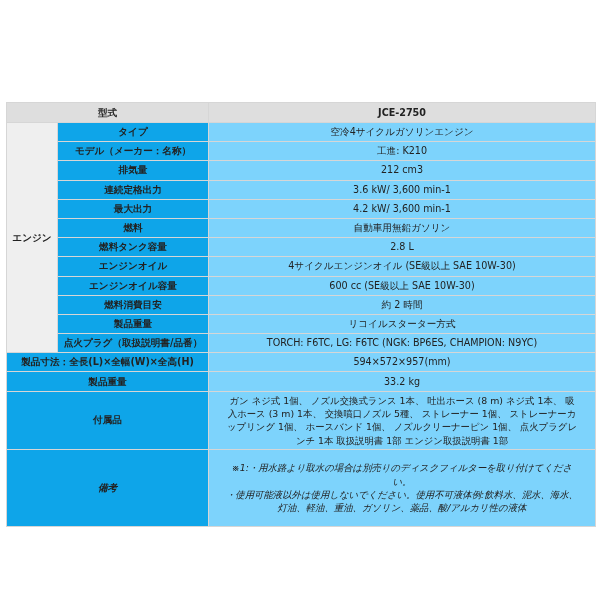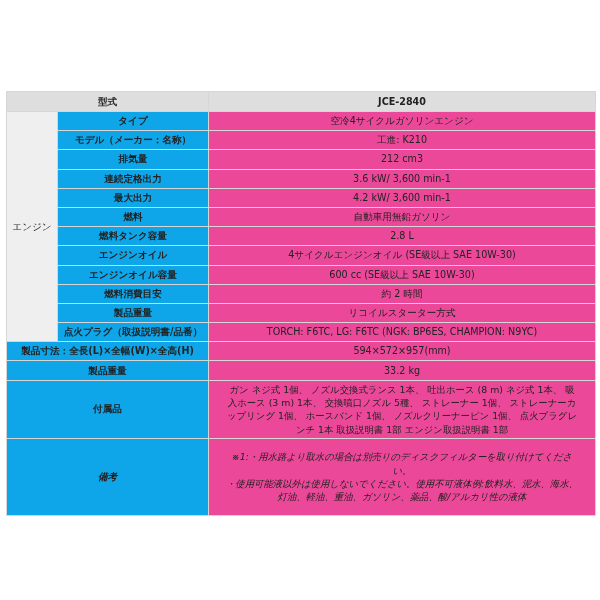--- a/index.html
+++ b/index.html
@@ -11,21 +11,21 @@
       overflow: hidden;
     }
     body {
       font-family: "DejaVu Sans", "Liberation Sans", sans-serif;
       color: #222222;
       position: relative;
     }
     .spec-table {
       position: absolute;
       left: 6px;
-      top: 91px;
+      top: 102px;
       width: 589px;
       border-collapse: collapse;
       table-layout: fixed;
       font-size: 9.6px;
       line-height: 1.25;
     }
     .spec-table td, .spec-table th {
       border: 1px solid #d6d6d6;
       padding: 0 4px;
       text-align: center;
@@ -38,24 +38,24 @@
       background: #dedede;
       height: 19px;
       font-weight: bold;
     }
     .spec-table th.label {
       background: #0ea5e9;
       font-weight: bold;
     }
     .spec-table th.group {
       background: #efefef;
-      font-weight: normal;
+      font-weight: bold;
     }
     .spec-table td.value {
-      background: #ec4899;
+      background: #7dd3fc;
       font-weight: normal;
     }
     .spec-table td.multi {
       white-space: normal;
       line-height: 1.42;
       padding: 2px 16px;
       font-size: 9.4px;
     }
     .spec-table tr.accessories td, .spec-table tr.accessories th { height: 52px; }
     .spec-table tr.notes td, .spec-table tr.notes th { height: 72px; font-style: italic; }
@@ -66,21 +66,21 @@
 
 <table class="spec-table">
   <colgroup>
     <col style="width:51px">
     <col style="width:151px">
     <col style="width:387px">
   </colgroup>
   <tbody>
     <tr class="header">
       <th colspan="2">型式</th>
-      <td>JCE-2840</td>
+      <td>JCE-2750</td>
     </tr>
 
     <tr class="std">
       <th class="group" rowspan="12">エンジン</th>
       <th class="label">タイプ</th>
       <td class="value">空冷4サイクルガソリンエンジン</td>
     </tr>
     <tr class="std">
       <th class="label">モデル（メーカー：名称）</th>
       <td class="value">工進: K210</td>

